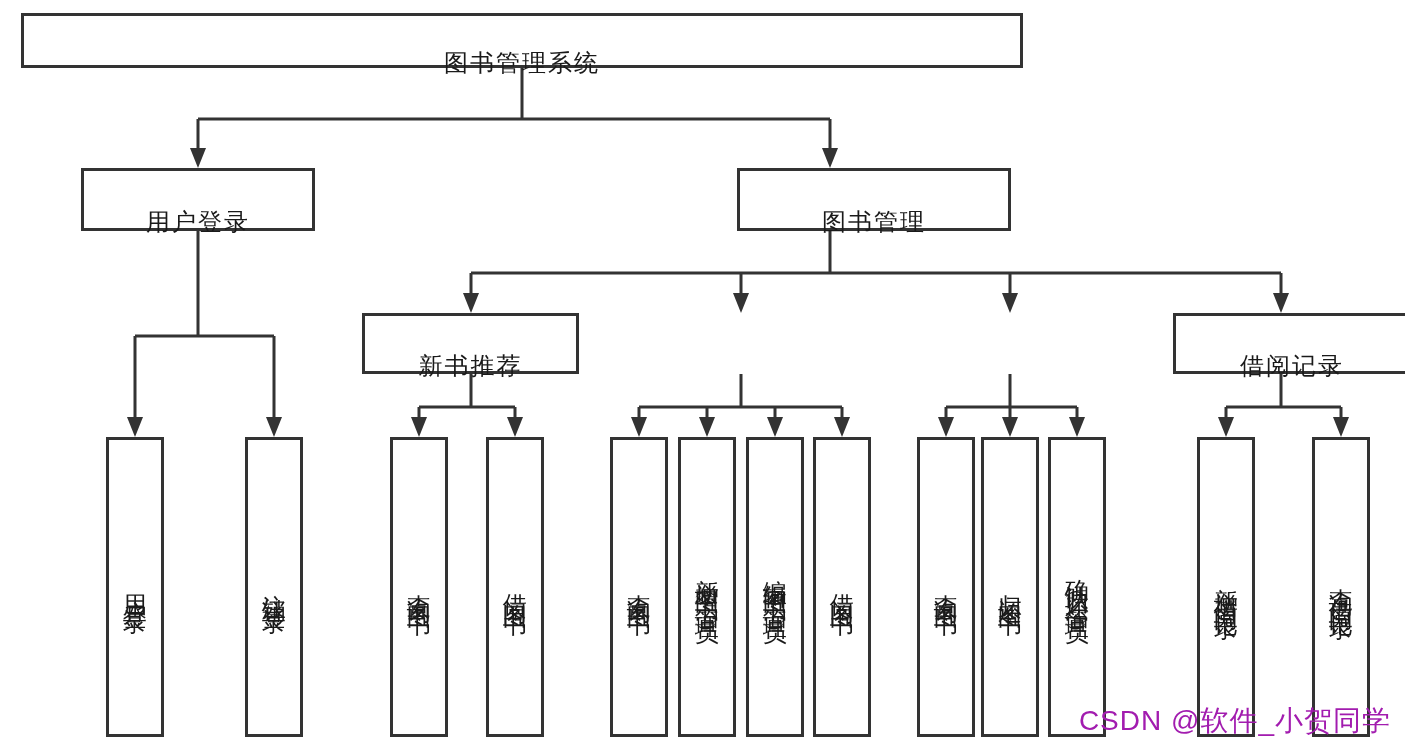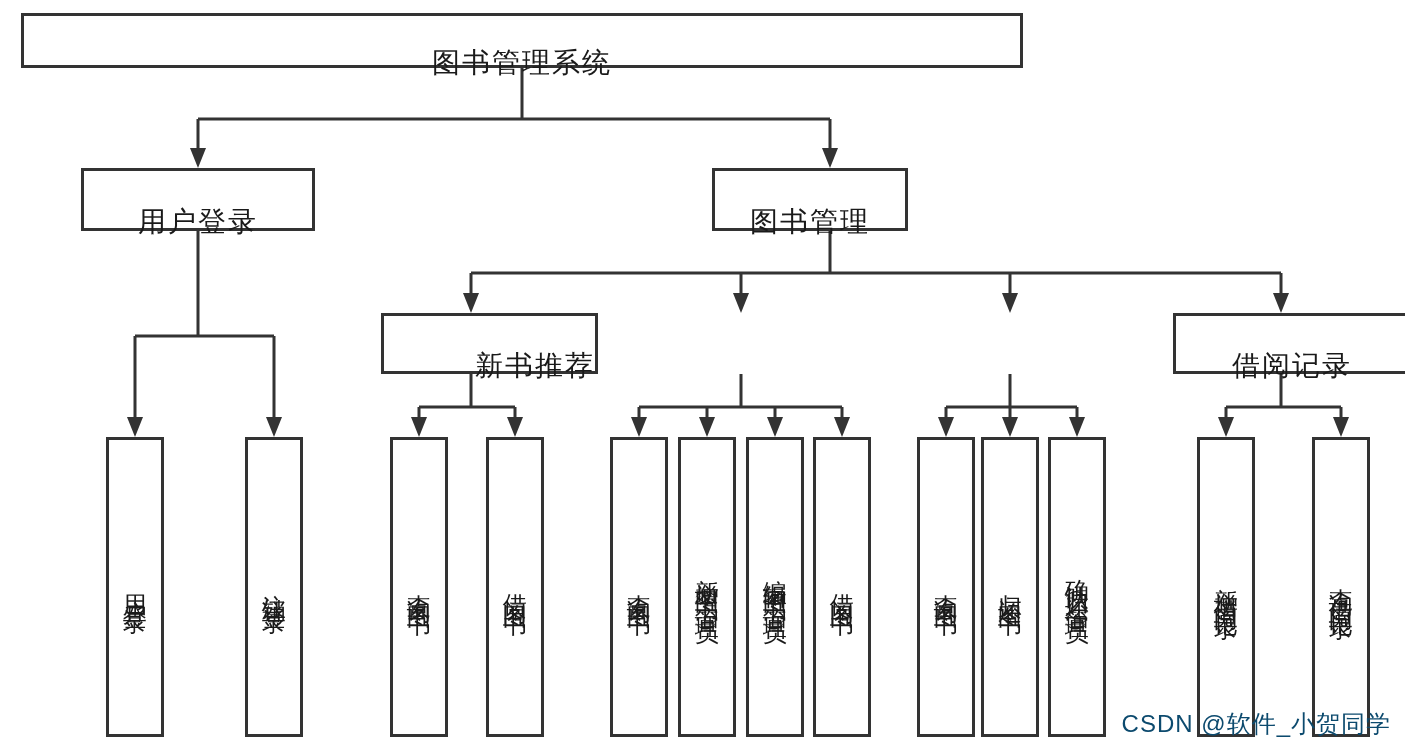--- a/index.html
+++ b/index.html
@@ -21,56 +21,56 @@
     position: absolute;
     box-sizing: border-box;
     border: 3px solid #333333;
     background: #ffffff;
     display: flex;
     align-items: center;
     justify-content: center;
     text-align: center;
   }
   .h-label {
-    font-size: 28px;
+    font-size: 24px;
     letter-spacing: 2px;
     white-space: nowrap;
     margin-top: 44px;
   }
   .v-label {
     writing-mode: vertical-rl;
     text-orientation: mixed;
     font-size: 24px;
     letter-spacing: 6px;
     line-height: 1.15;
     white-space: nowrap;
   }
   .root-box    { left: 21px;  top: 13px;  width: 1002px; height: 55px; }
   .lv2-a       { left: 81px;  top: 168px; width: 234px;  height: 63px; }
-  .lv2-b       { left: 712px; top: 168px; width: 196px;  height: 63px; }
+  .lv2-b       { left: 737px; top: 168px; width: 274px;  height: 63px; }
   .lv3         { top: 313px;  height: 61px; width: 217px; }
-  .lv3-a       { left: 381px; justify-content: flex-end; }
+  .lv3-a       { left: 362px; }
   .lv3-b       { left: 633px; }
   .lv3-c       { left: 903px; width: 215px; }
   .lv3-d       { left: 1173px; width: 238px; }
   .leaf        { top: 437px; height: 300px; width: 58px; padding: 4px 0; }
   .leaf-u1 { left: 106px; }  .leaf-u2 { left: 245px; }
   .leaf-n1 { left: 390px; }  .leaf-n2 { left: 486px; }
   .leaf-b1 { left: 610px; }  .leaf-b2 { left: 678px; }
   .leaf-b3 { left: 746px; }  .leaf-b4 { left: 813px; }
   .leaf-c1 { left: 917px; }  .leaf-c2 { left: 981px; }
   .leaf-c3 { left: 1048px; }
   .leaf-r1 { left: 1197px; } .leaf-r2 { left: 1312px; }
   .watermark {
     position: absolute;
     right: 14px;
     bottom: 7px;
-    font-size: 24px;
+    font-size: 28px;
     letter-spacing: 1px;
-    color: #0c4a6e;
+    color: #a21caf;
     white-space: nowrap;
   }
 </style>
 </head>
 <body>
 
 <div class="stage">
 
   <svg class="connectors" viewBox="0 0 1405 747">
     <defs>

